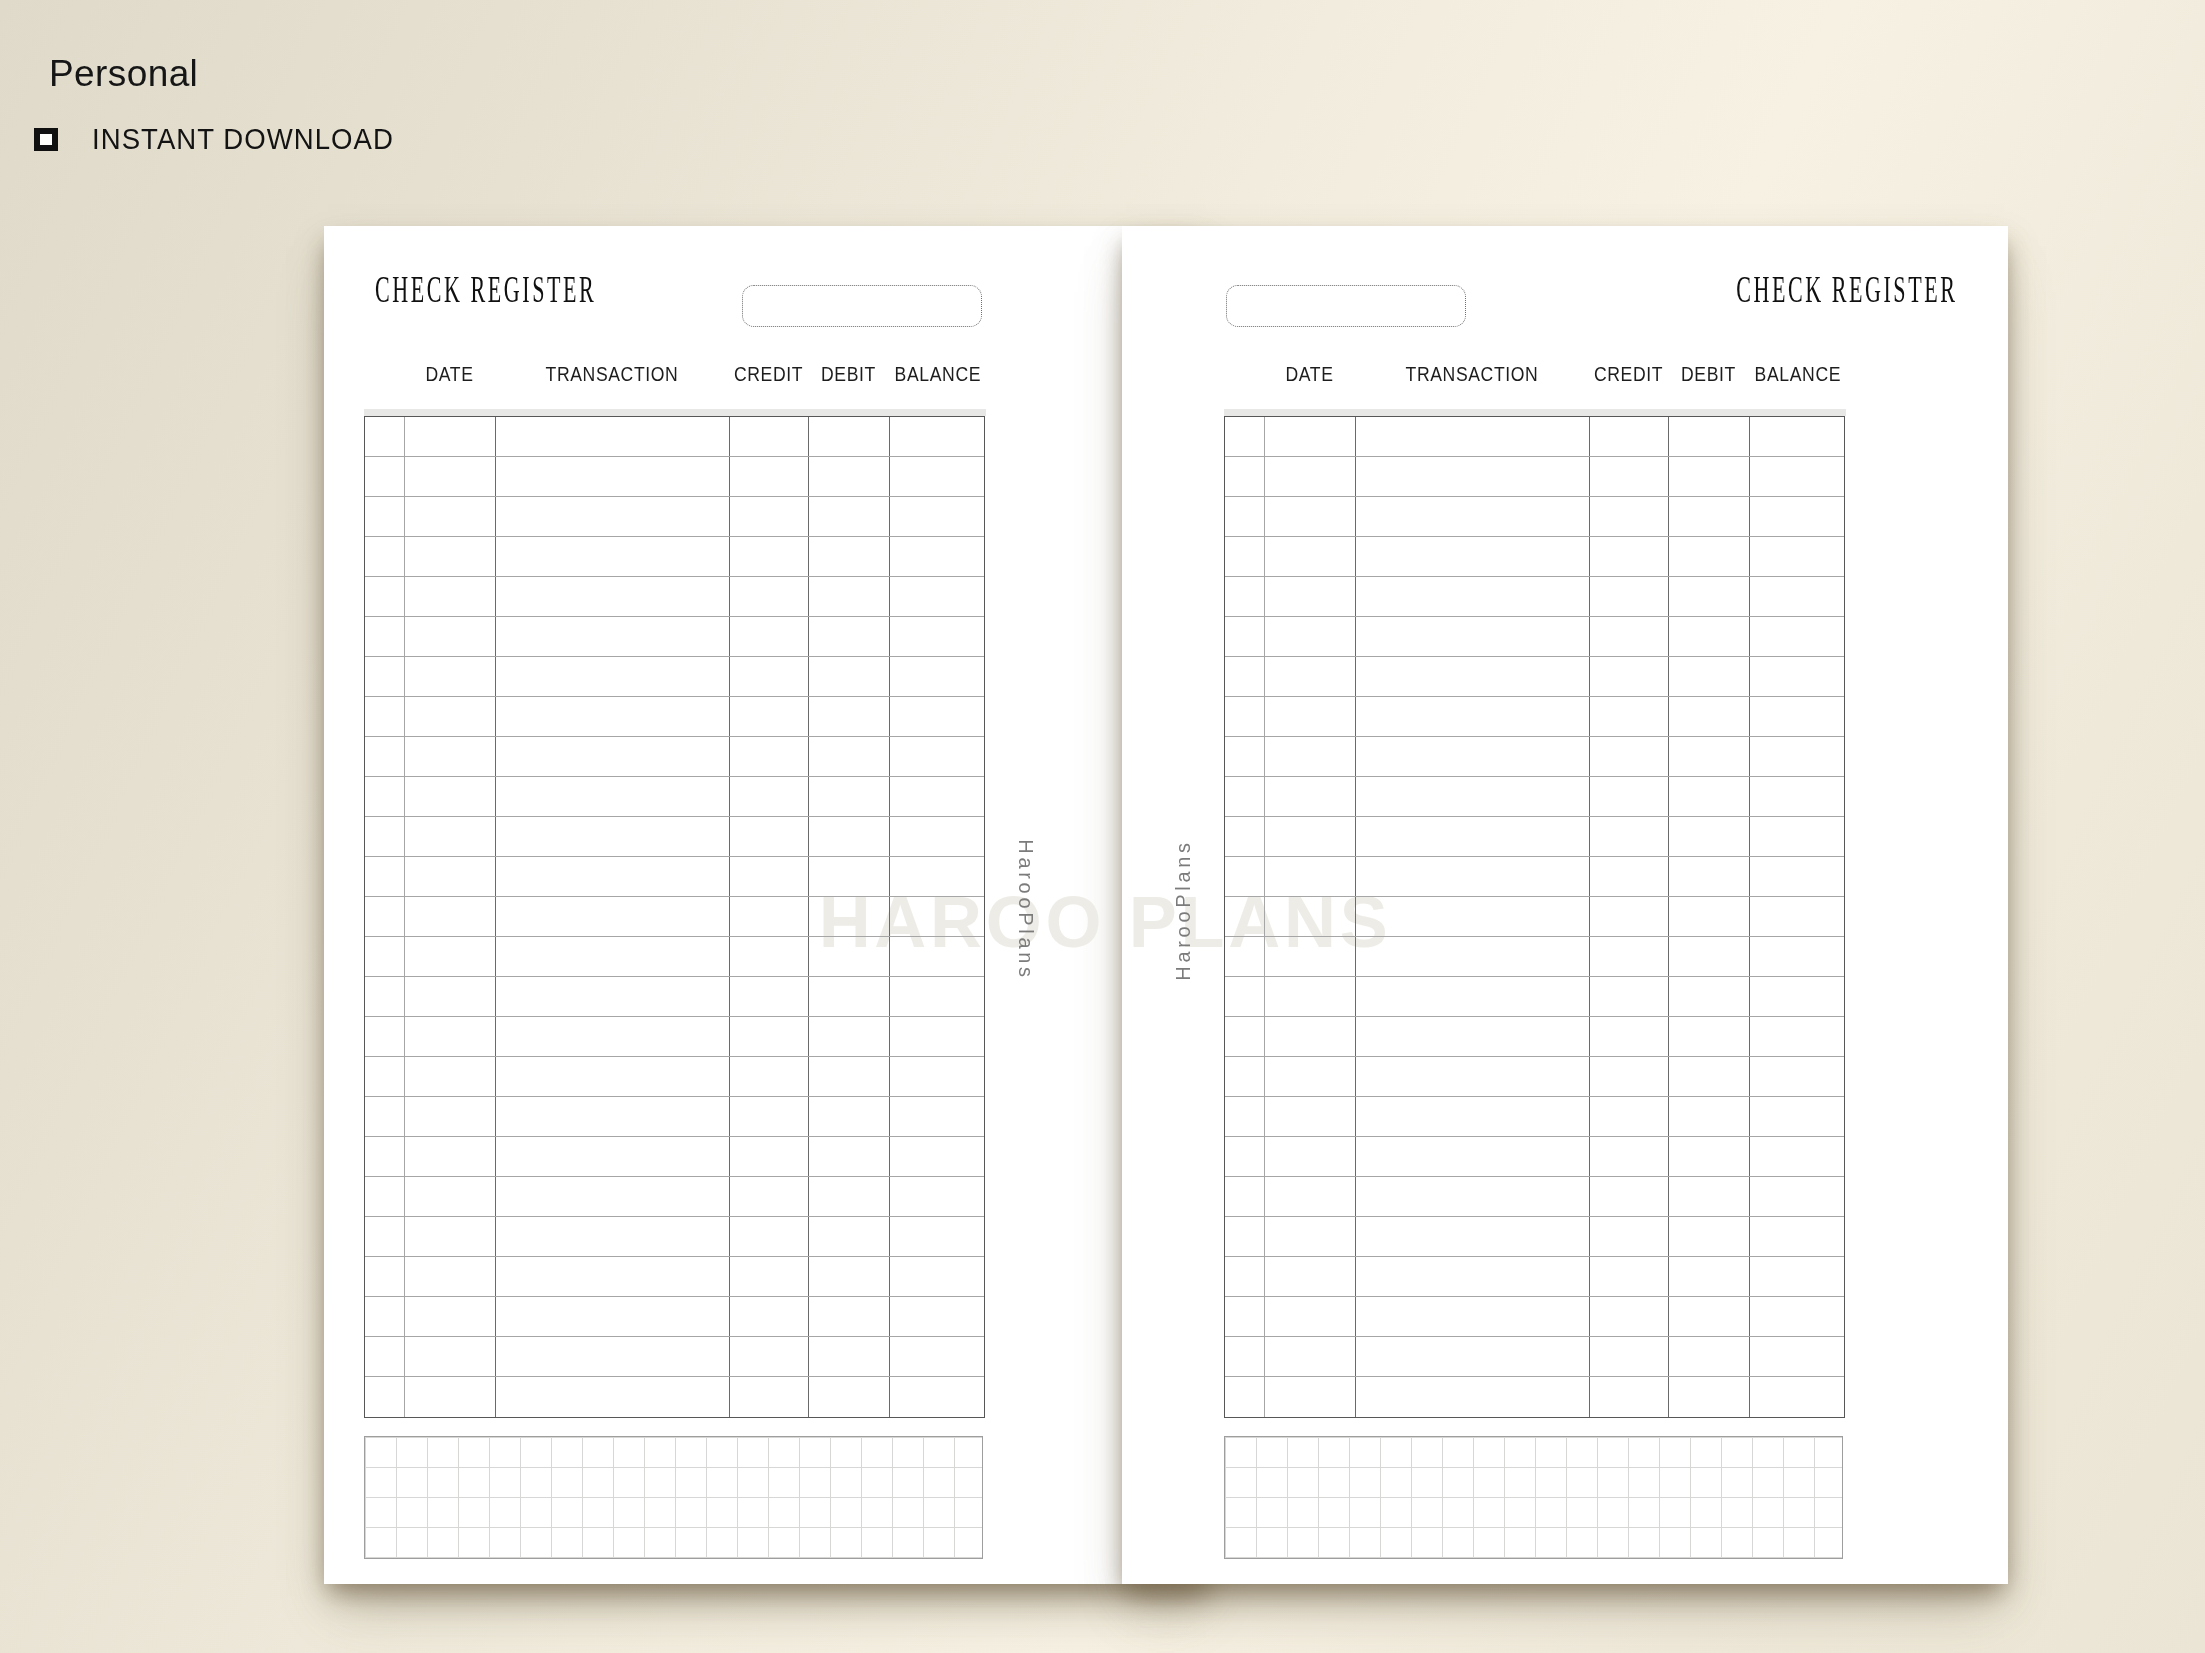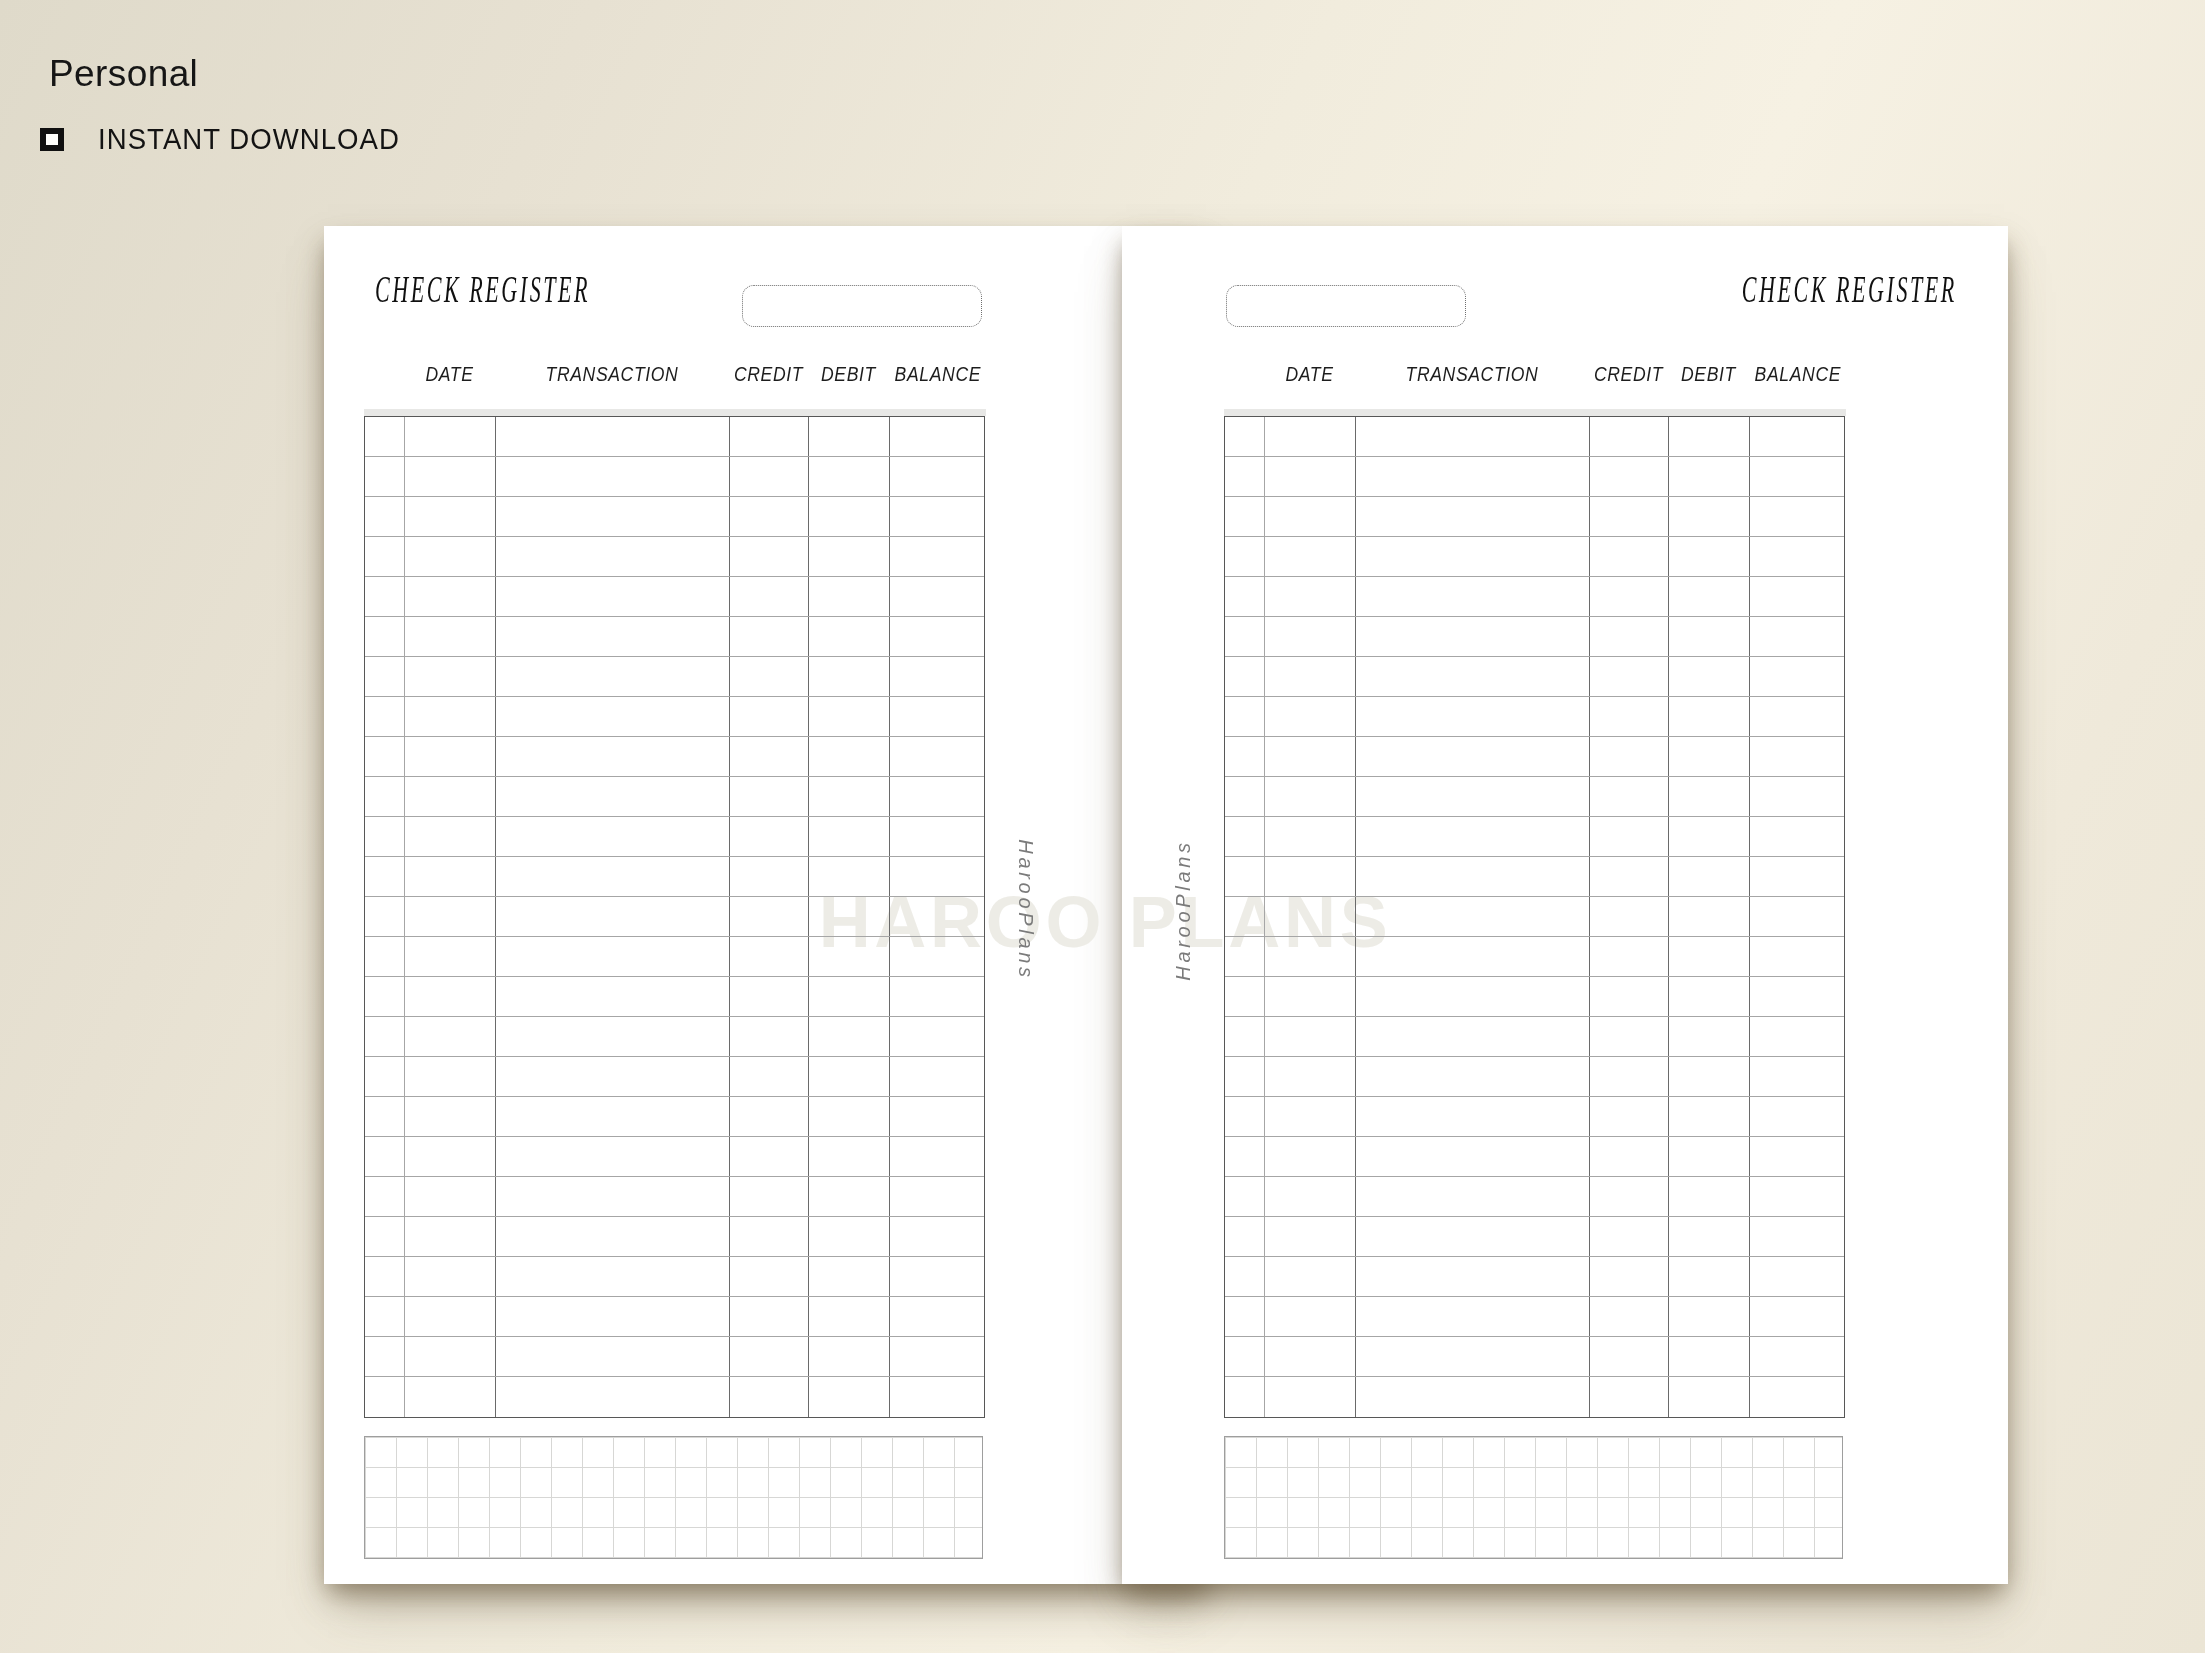--- a/index.html
+++ b/index.html
@@ -20,40 +20,39 @@
     font-family:"Liberation Sans","DejaVu Sans",sans-serif;
     background:linear-gradient(115deg,#dfdaca 0%,#e7e1d2 20%,#f1ecdd 45%,#f6f1e3 62%,#efe9da 82%,#ebe5d5 100%);
   }
   
   .collection-label{
     position:absolute;left:49px;top:52px;
     font-size:37px;line-height:43px;color:var(--ink);
     letter-spacing:0.4px;
   }
   .badge-row{
-    position:absolute;left:40px;top:123px;
+    position:absolute;left:34px;top:123px;
     display:flex;align-items:center;gap:34px;
   }
   .badge-icon{
     width:11.8px;height:11.8px;background:#fdfdfb;
     border:6.6px solid #101010;flex:0 0 auto;
   }
   .badge-label{
     font-size:29px;color:#131313;letter-spacing:1.1px;
     transform:scaleX(0.95);transform-origin:left center;white-space:nowrap;
   }
   
   .page{
     position:absolute;top:226px;width:886px;height:1358px;
     background:var(--page-bg);
     box-shadow:0 16px 28px -4.4px rgba(118,104,78,0.5),
                0 31px 53px -16px rgba(118,104,78,0.38),
                -5.9px 10.3px 19px -7.4px rgba(118,104,78,0.3),
                5.9px 10.3px 19px -7.4px rgba(118,104,78,0.25);
-    font-style:italic;
   }
   .page-left{left:324px;}
   .page-right{left:1122px;}
   .page-title{
     position:absolute;top:41px;z-index:2;
     font-family:"Liberation Serif","DejaVu Serif",serif;
     font-size:38px;line-height:44px;color:#101010;
     letter-spacing:4.4px;white-space:nowrap;
   }
   .page-left .page-title{left:51px;transform:scaleX(0.58);transform-origin:left center;}

